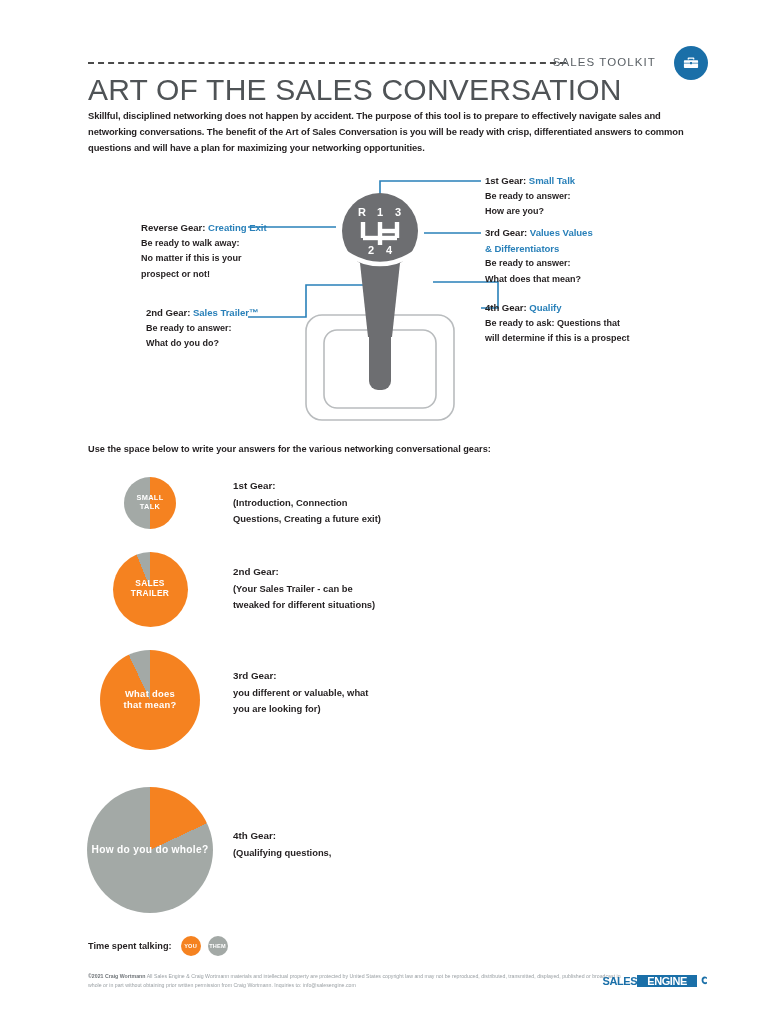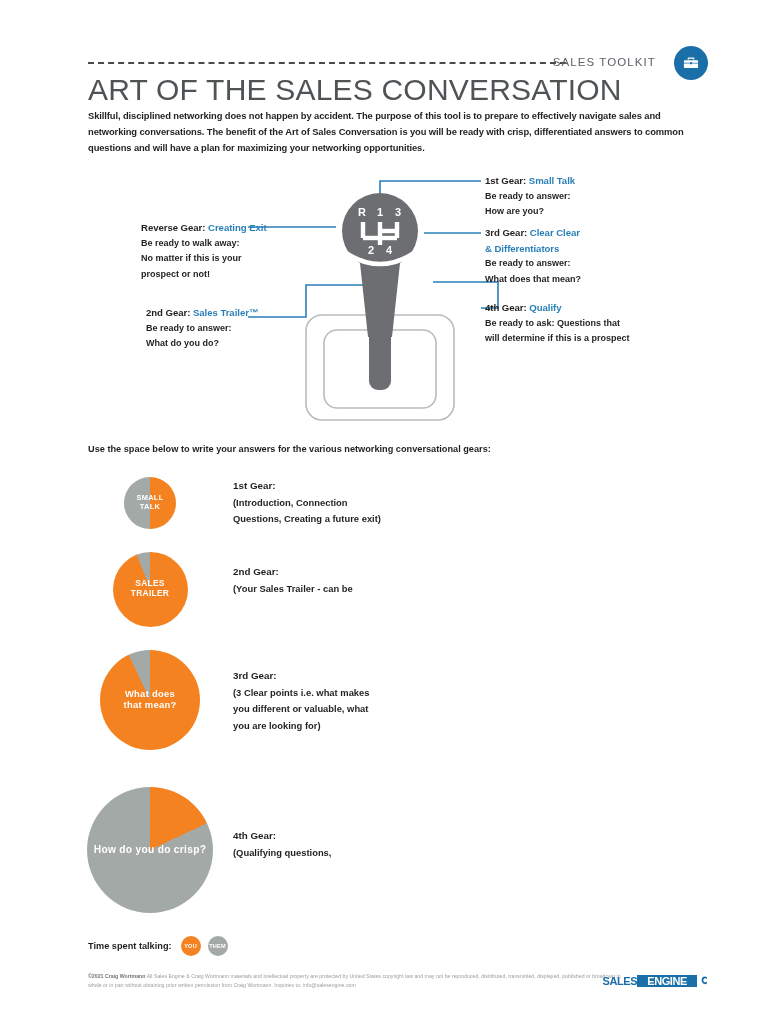--- a/index.html
+++ b/index.html
@@ -314,21 +314,21 @@
 
     <div class="callout right c-1st">
       <div class="head"><span>1st Gear:</span>
         <span class="accent">Small Talk</span></div>
       <div class="body">Be ready to answer:</div>
       <div class="body">How are you?</div>
     </div>
 
     <div class="callout right c-3rd">
       <div class="head"><span>3rd Gear:</span>
-        <span class="accent">Clear Clear</span></div>
+        <span class="accent">Values Values</span></div>
       <div class="head">
           <span class="accent2">&amp; Differentiators</span>
         </div>
       <div class="body">Be ready to answer:</div>
       <div class="body">What does that mean?</div>
     </div>
 
     <div class="callout right c-4th">
       <div class="head"><span>4th Gear:</span>
         <span class="accent">Qualify</span></div>
@@ -375,43 +375,43 @@
           <div class="pie" style="width: 75px; height: 75px; background: conic-gradient(rgb(245, 130, 32) 0deg, rgb(245, 130, 32) 338.4deg, rgb(163, 169, 166) 338.4deg, rgb(163, 169, 166) 360deg);">
             <div class="pie-label" style="font-size: 8.4px;">
               <div>SALES</div>
               <div>TRAILER</div>
             </div>
           </div>
         </div>
         <div class="gear-text" style="left: 145px; top: 564px; width: 300px;">
           <div class="gt-title">2nd Gear:</div>
           <div>(Your Sales Trailer - can be</div>
+          <div>tweaked for different situations)</div>
         </div>
       </div>
       <div class="gear-row" style="top: 0px;">
         <div class="pie-wrap" style="left: 12px; top: 650px;">
           <div class="pie" style="width: 100px; height: 100px; background: conic-gradient(rgb(245, 130, 32) 0deg, rgb(245, 130, 32) 334.8deg, rgb(163, 169, 166) 334.8deg, rgb(163, 169, 166) 360deg);">
             <div class="pie-label" style="font-size: 9.4px;">
               <div>What does</div>
               <div>that mean?</div>
             </div>
           </div>
         </div>
         <div class="gear-text" style="left: 145px; top: 668px; width: 300px;">
           <div class="gt-title">3rd Gear:</div>
-          <div>(3 Clear points i.e. what makes</div>
           <div>you different or valuable, what</div>
           <div>you are looking for)</div>
         </div>
       </div>
       <div class="gear-row" style="top: 0px;">
         <div class="pie-wrap" style="left: -1px; top: 787px;">
           <div class="pie" style="width: 126px; height: 126px; background: conic-gradient(rgb(245, 130, 32) 0deg, rgb(245, 130, 32) 64.8deg, rgb(163, 169, 166) 64.8deg, rgb(163, 169, 166) 360deg);">
             <div class="pie-label" style="font-size: 10.2px;">
-              <div>How do you do crisp?</div>
+              <div>How do you do whole?</div>
             </div>
           </div>
         </div>
         <div class="gear-text" style="left: 145px; top: 828px; width: 300px;">
           <div class="gt-title">4th Gear:</div>
           <div>(Qualifying questions,</div>
         </div>
       </div>
     </div>
 

